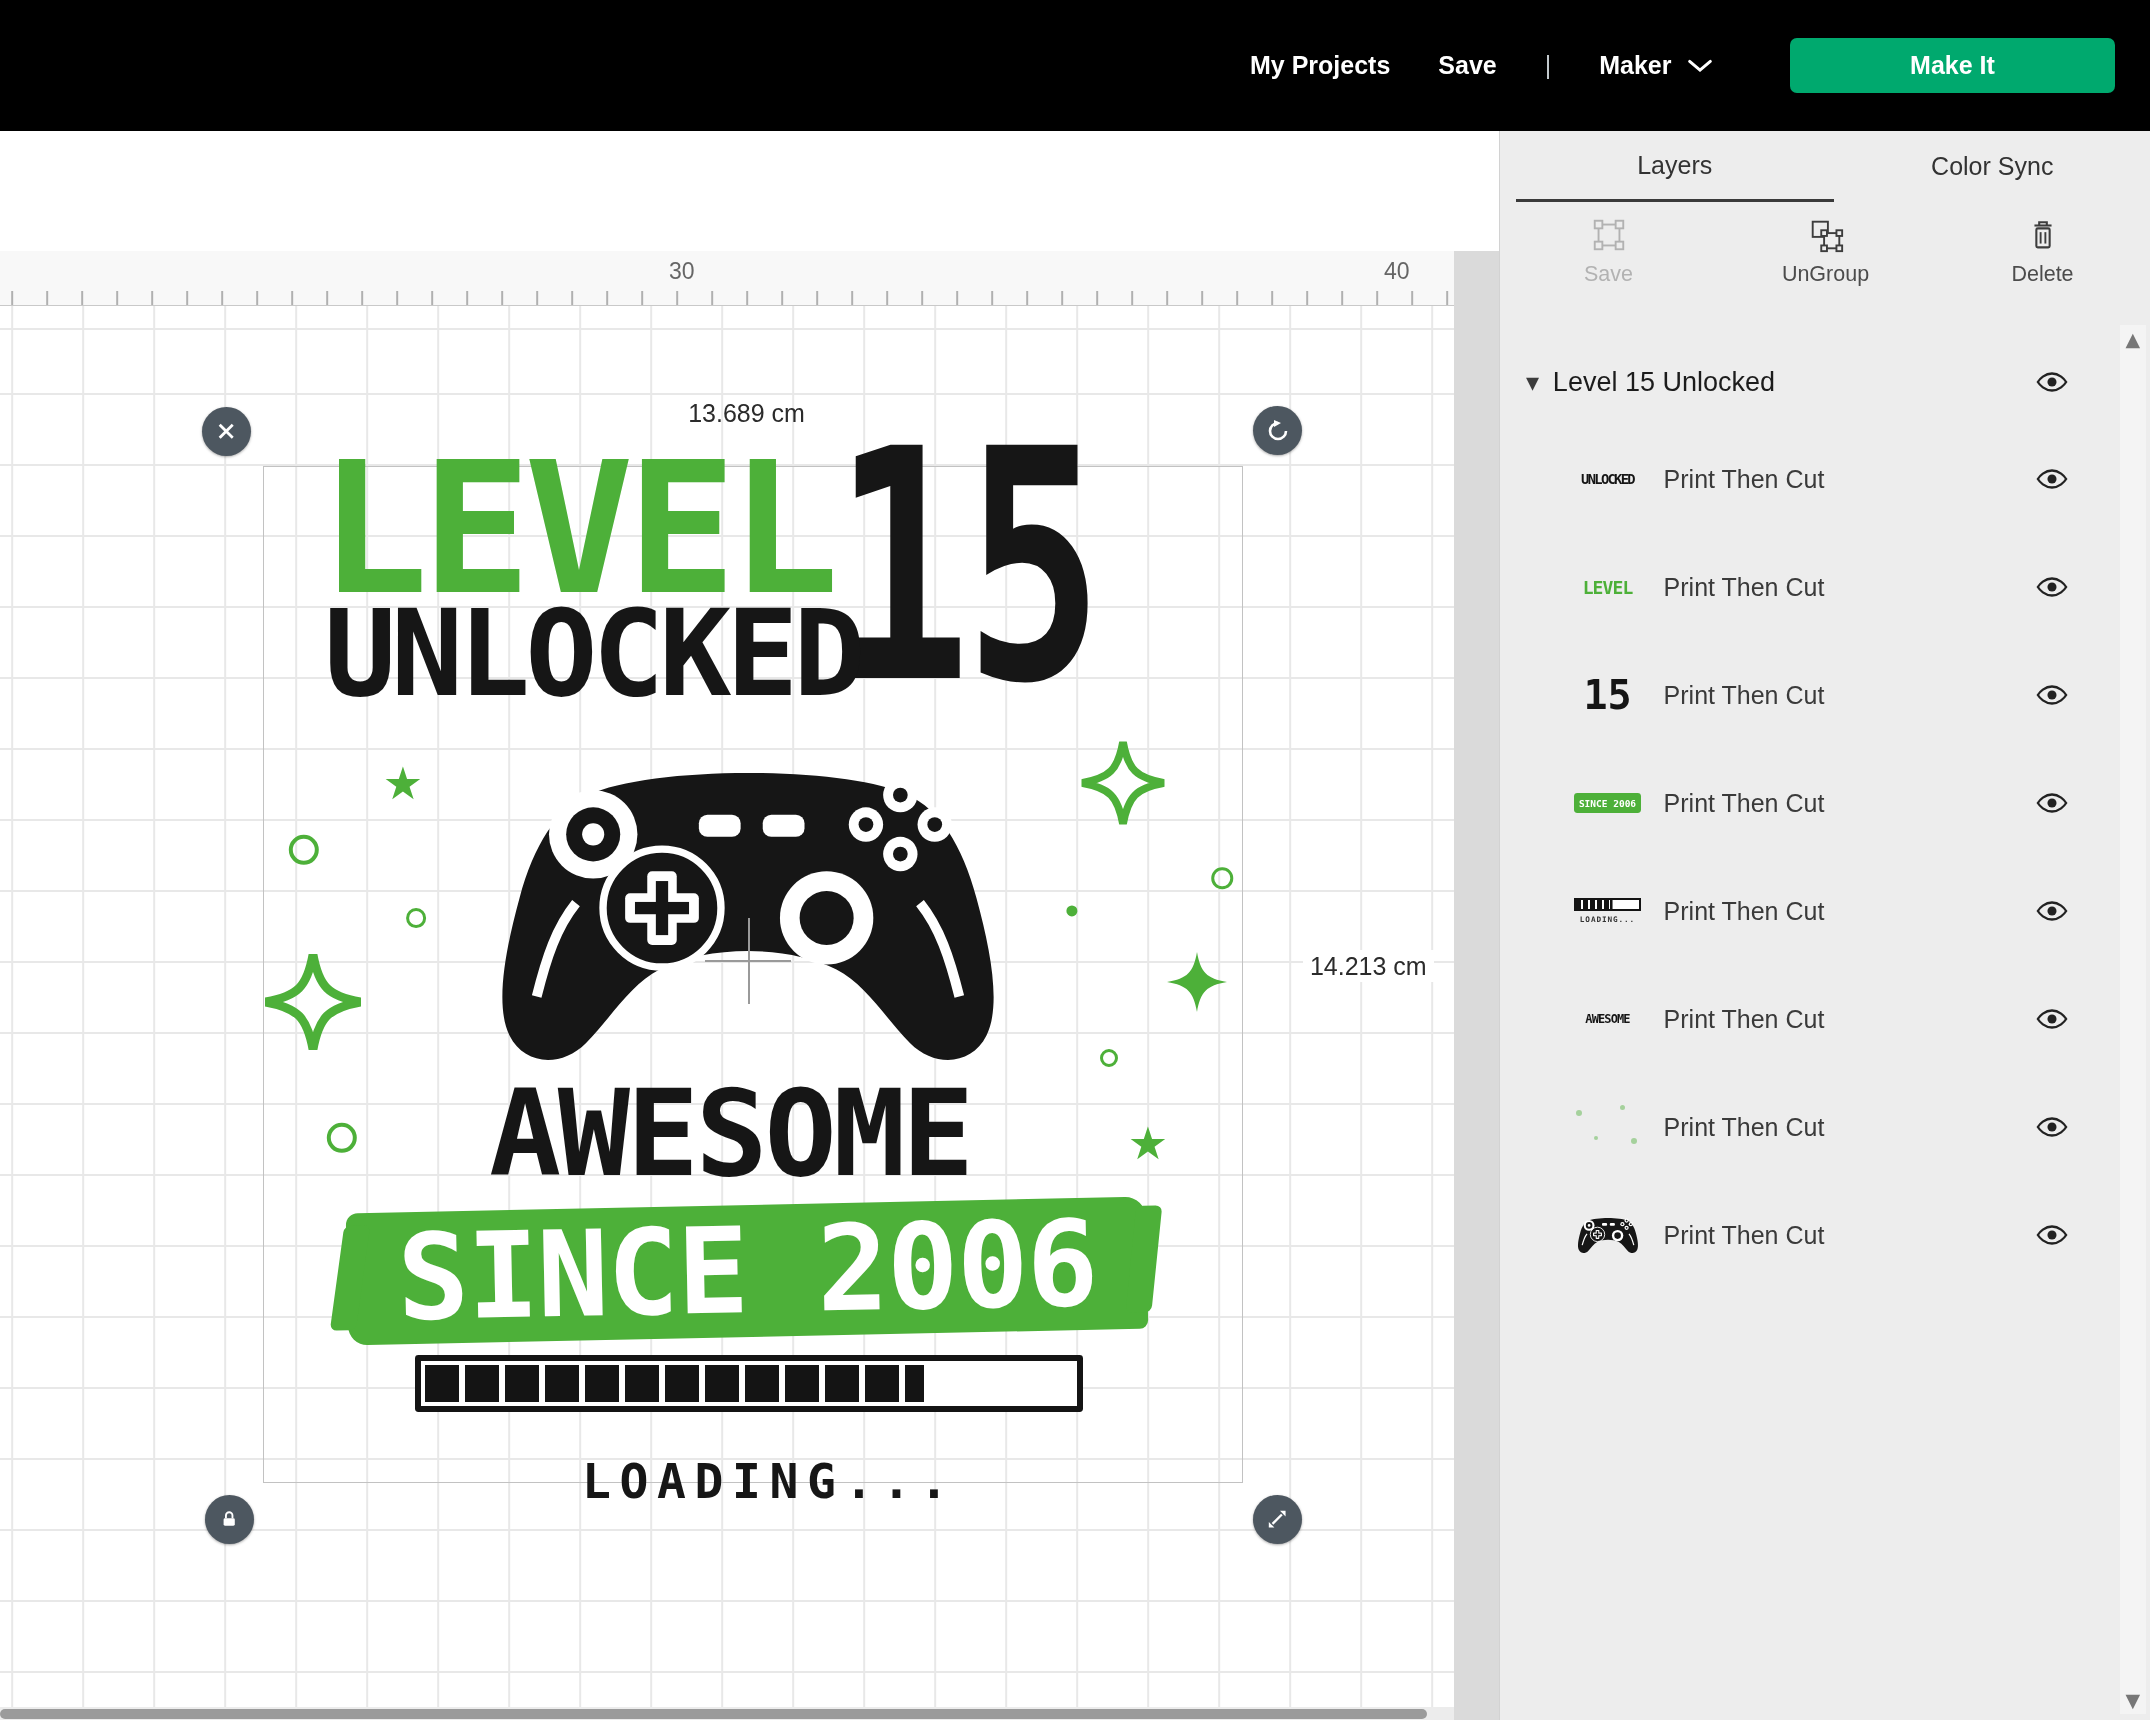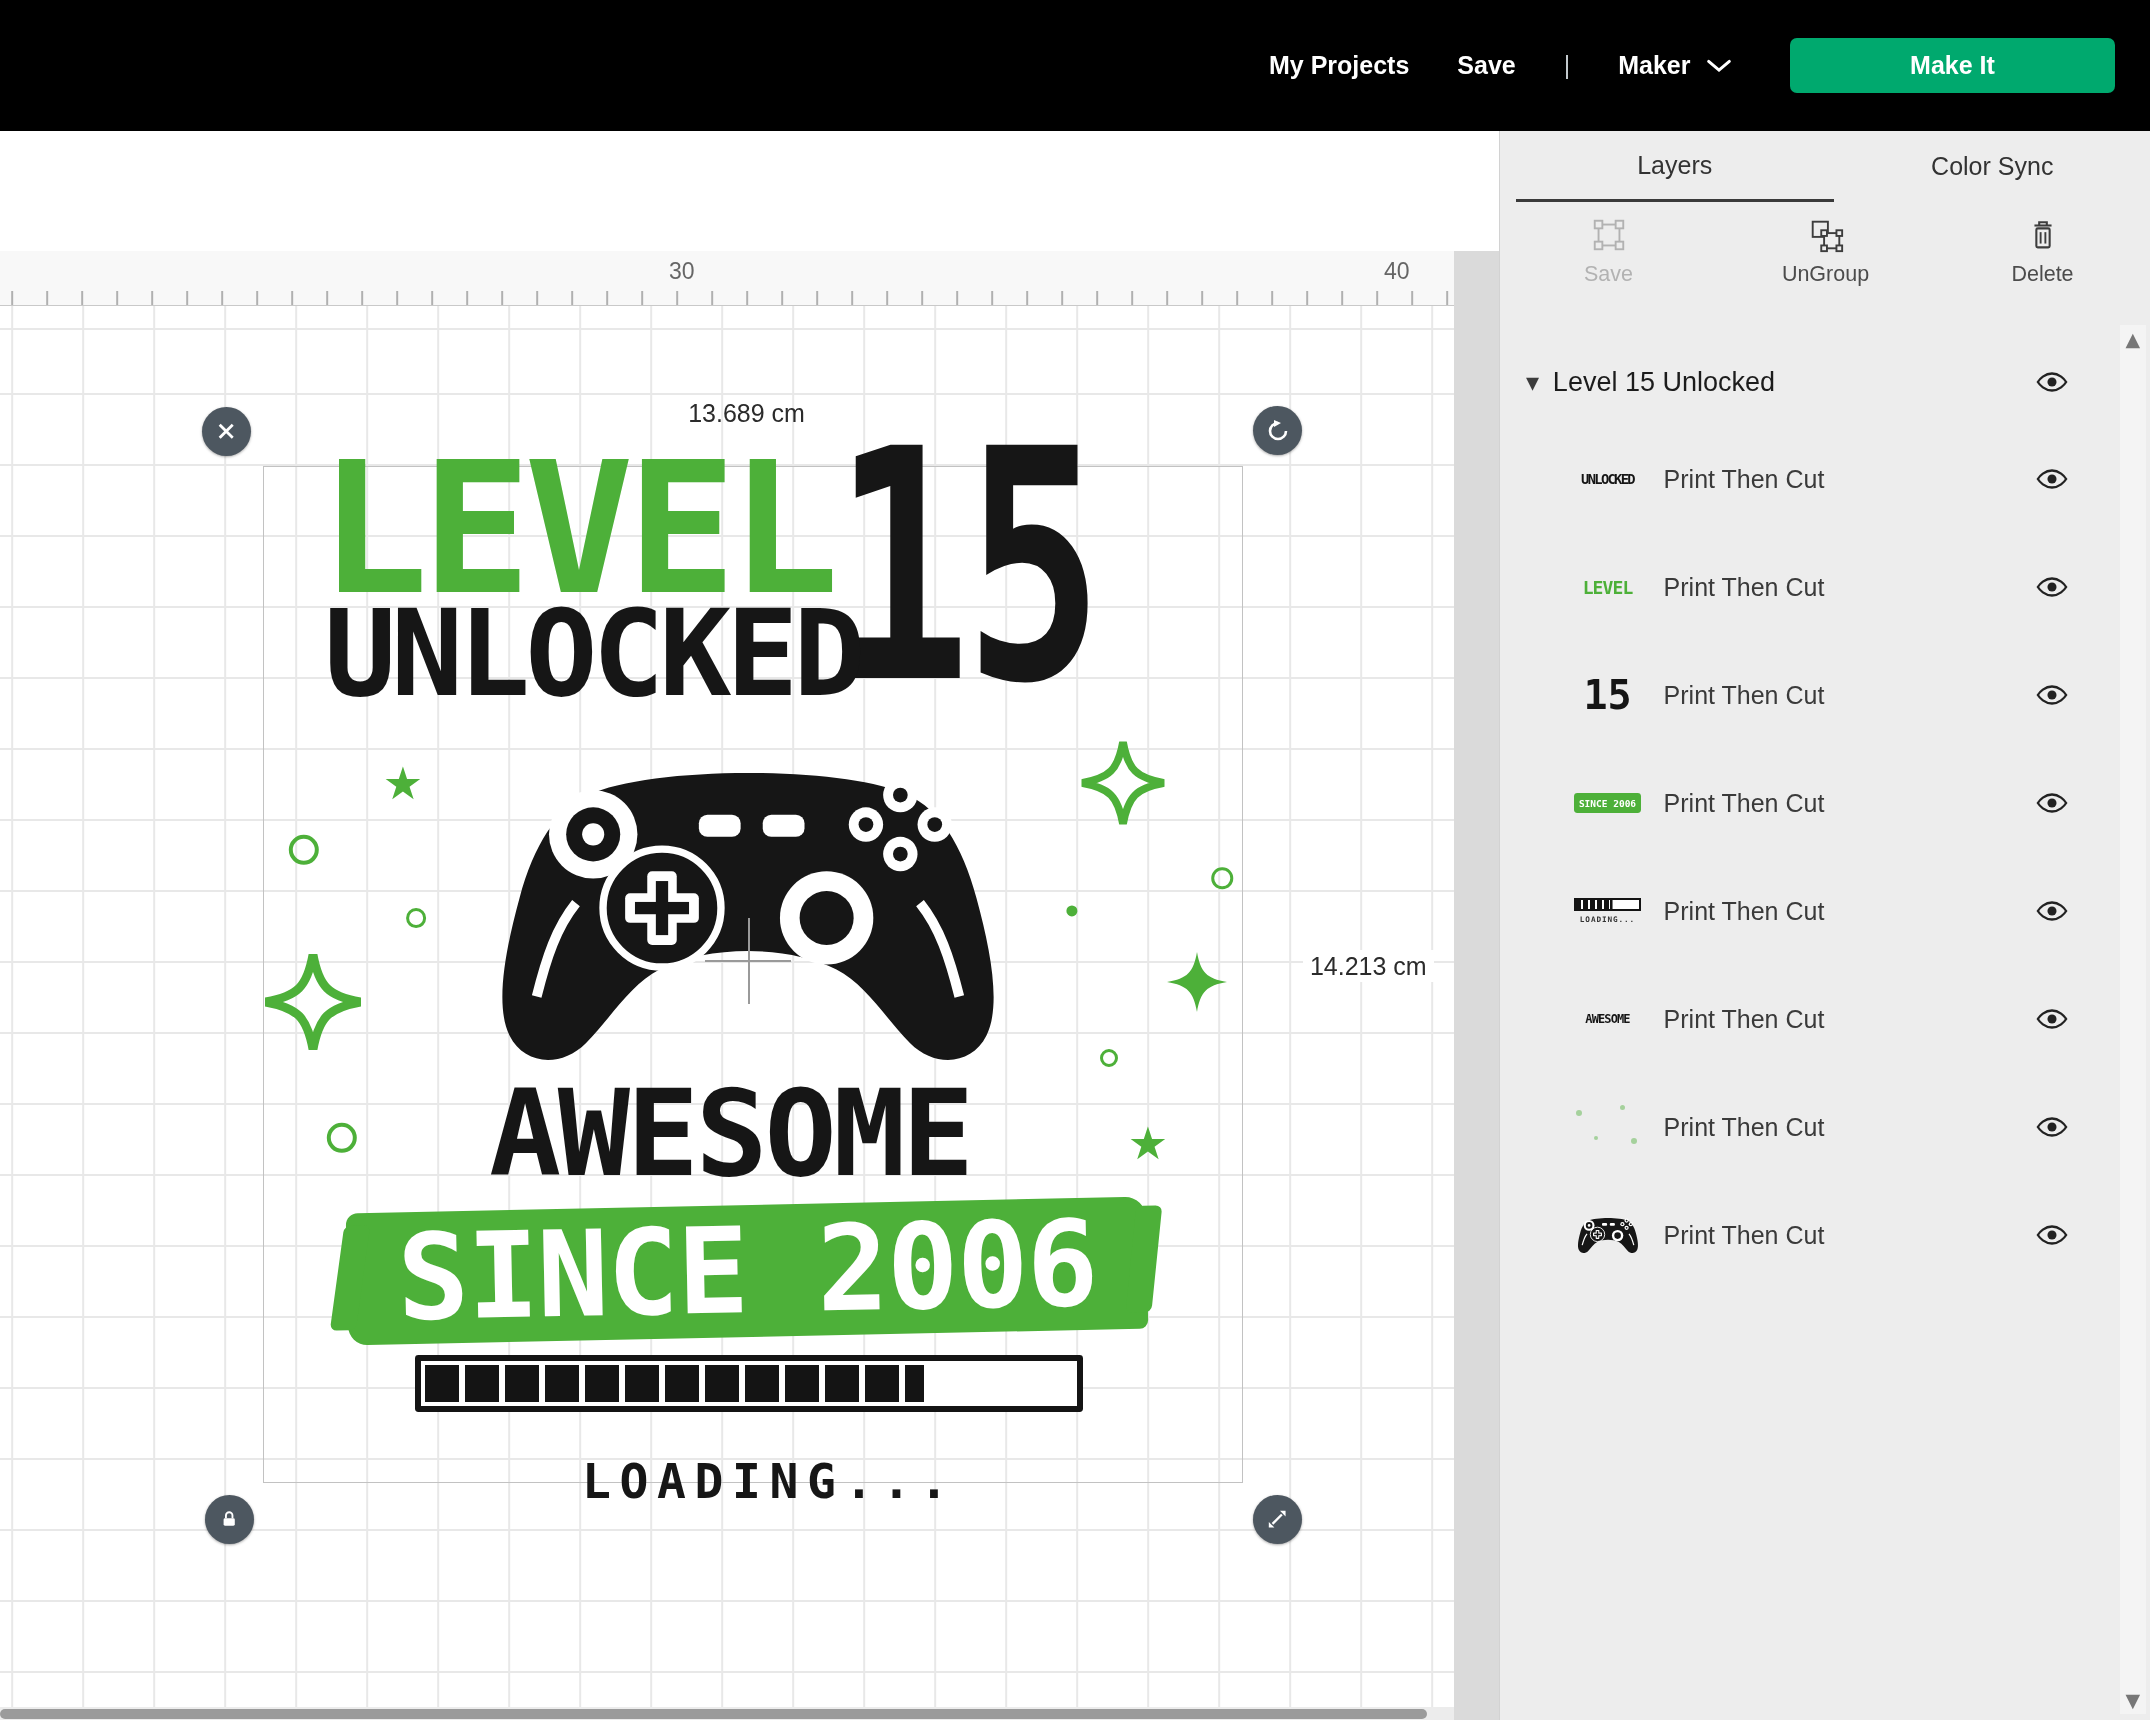--- a/index.html
+++ b/index.html
@@ -6,21 +6,21 @@
   .app{position:relative;width:2151px;height:1721px;overflow:hidden;background:#fff;
        font-family:"Liberation Sans",sans-serif;}
 
   
   .topbar{position:absolute;left:0;top:0;width:2151px;height:131px;background:#000000;
           display:flex;align-items:center;justify-content:flex-end;gap:48px;
           padding-right:36px;box-sizing:border-box;color:#fff;font-size:25px;font-weight:bold;}
   .topbar .sep{color:#c2c9cd;font-weight:400;}
   .machine{display:flex;align-items:center;gap:15.5px;cursor:pointer;justify-content:space-between;}
   .make-it{width:325px;height:55px;background:#00a96e;color:#fff;border:none;border-radius:6.9px;
-           font-size:25px;font-weight:bold;margin-left:10px;font-family:"Liberation Sans",sans-serif;cursor:pointer;}
+           font-size:25px;font-weight:bold;margin-left:29px;font-family:"Liberation Sans",sans-serif;cursor:pointer;}
 
   
   .toolbar{position:absolute;left:0;top:131px;width:1499px;height:120px;background:#fff;}
   .tlabel{position:absolute;top:146px;font-size:20.6px;color:#4a4a4a;}
   .axlab{position:absolute;top:198px;font-size:22.4px;color:#333;}
   .field{position:absolute;top:191px;height:41px;background:#fff;border:1.7px solid #a0a0a0;border-radius:5.2px;
          display:flex;align-items:center;justify-content:space-between;padding:0 6.9px 0 12px;
          font-size:23px;color:#222;box-sizing:border-box;cursor:text;}
   .stepper{display:flex;flex-direction:column;gap:4.3px;align-items:center;cursor:pointer;}
   .stepper i{width:0;height:0;border-left:6.9px solid transparent;border-right:6.9px solid transparent;}

